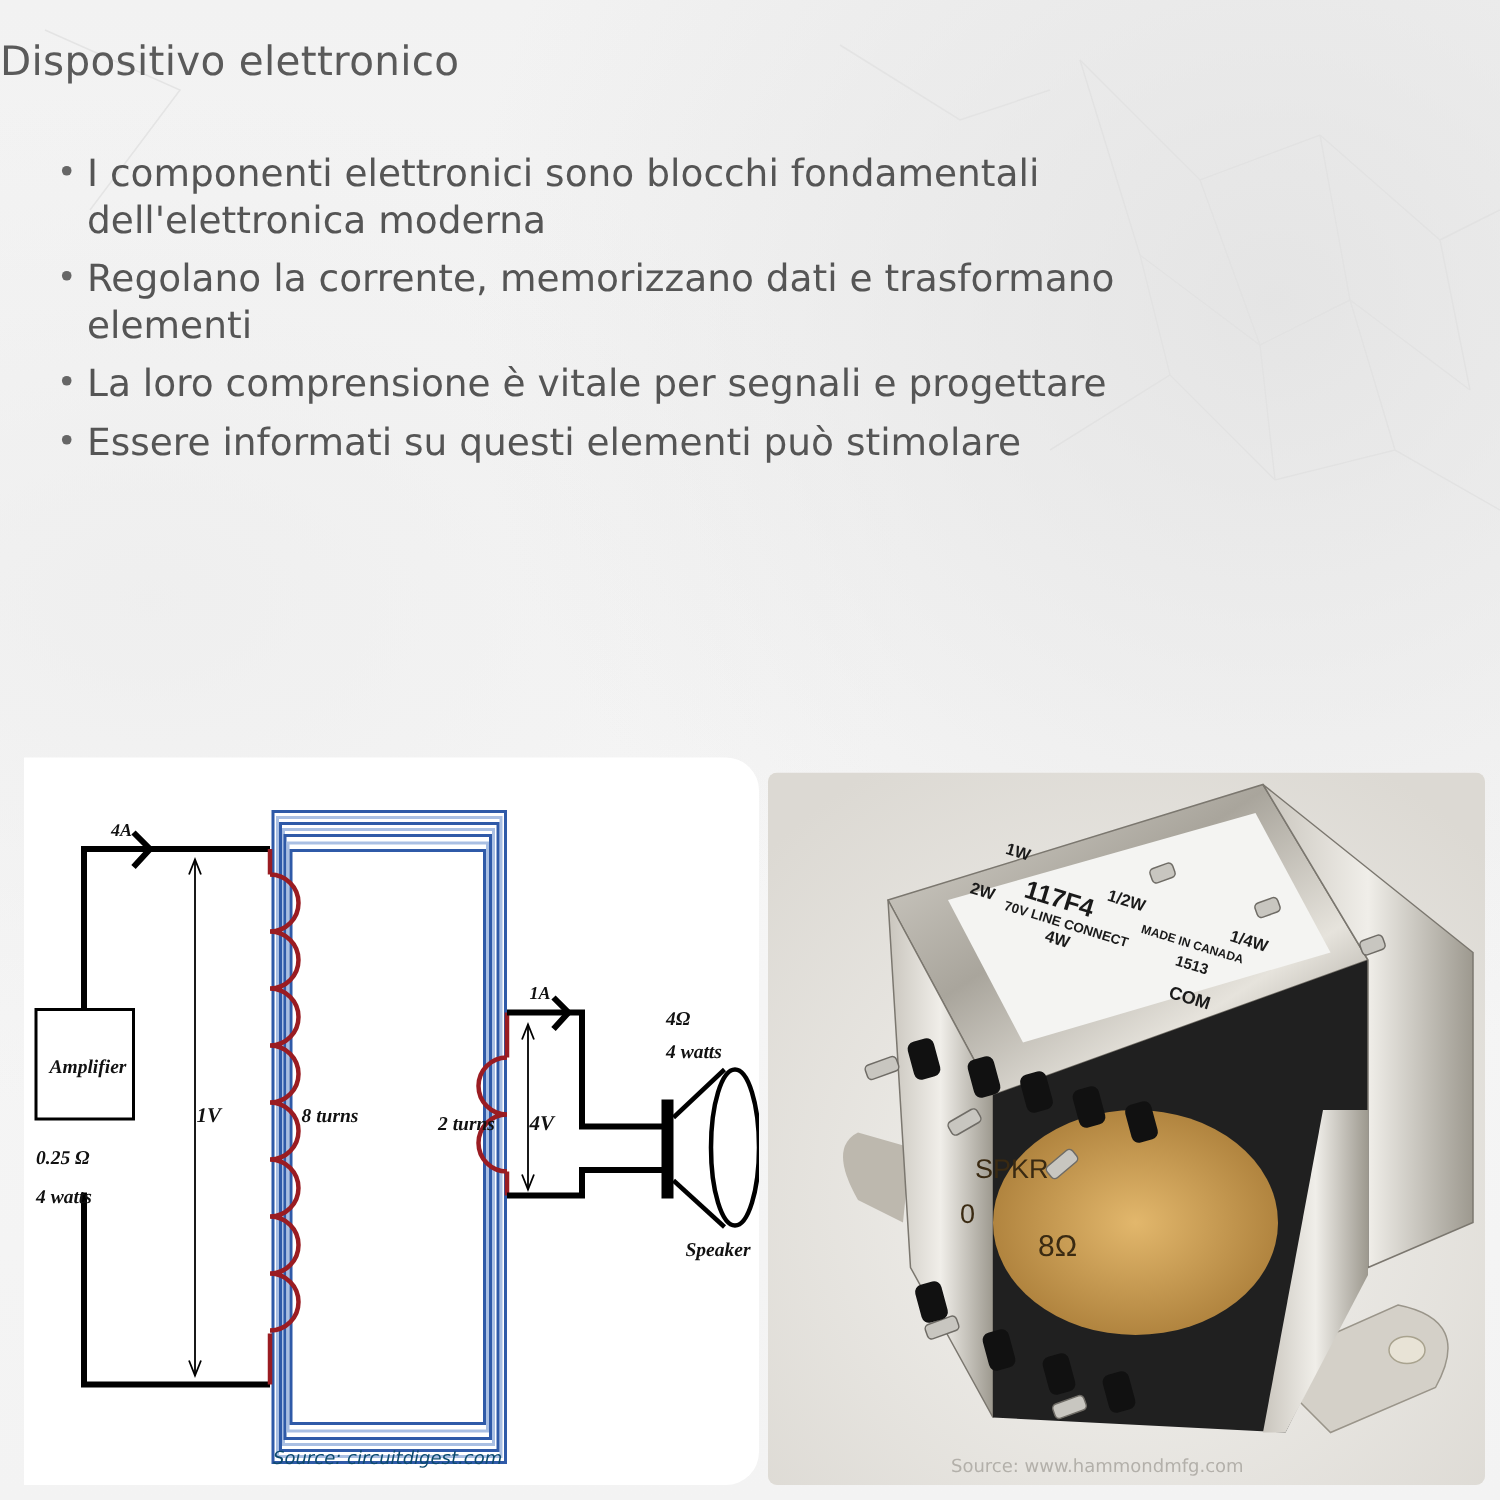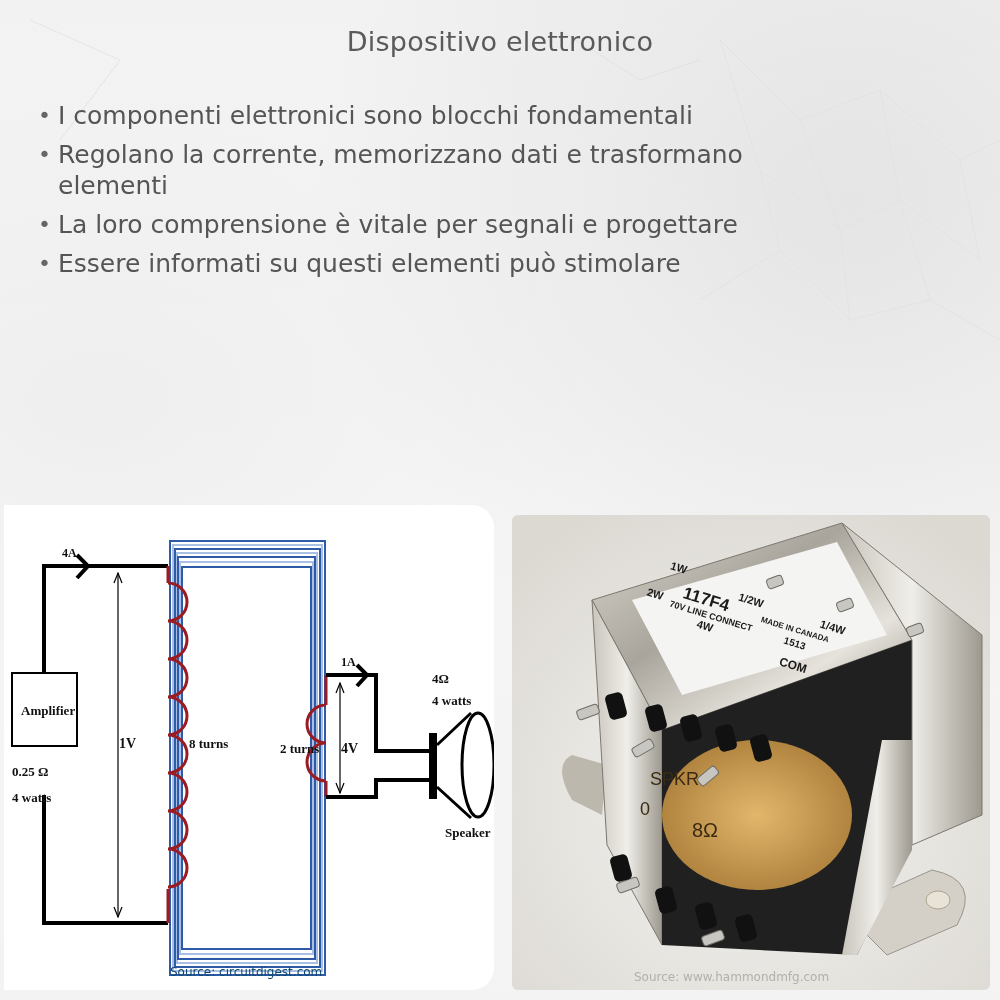--- a/index.html
+++ b/index.html
@@ -11,39 +11,40 @@
   }
   .bg-texture {
     position: absolute; inset: 0; pointer-events: none;
     background:
       radial-gradient(ellipse at 85% 20%, rgba(225,225,225,0.8) 0%, rgba(244,244,244,0) 45%),
       radial-gradient(ellipse at 10% 40%, rgba(236,236,236,0.7) 0%, rgba(244,244,244,0) 40%),
       linear-gradient(180deg, #f2f2f2 0%, #f6f6f6 50%, #f3f3f3 100%);
   }
   .bg-texture svg { position: absolute; inset: 0; }
   .title {
-    position: absolute; top: 26px; left: 0; width: 1000px; text-align: center;
+    position: absolute; top: 26px; left: 0; width: 1000px; 
     font-size: 27px; color: #5a5a5a; font-weight: 400; letter-spacing: 0.2px;
   }
   .bullets {
     position: absolute; top: 100px; left: 36px; width: 900px;
     margin: 0; padding: 0; list-style: none;
   }
   .bullets li {
     position: relative; padding-left: 22px;
     font-size: 25px; line-height: 31px; color: #555555;
     margin-bottom: 8px;
   }
   .bullets li .dot {
     position: absolute; left: 2px; top: 0; font-size: 22px; color: #666;
   }
   .card-left {
-    position: absolute; left: 4px; top: 505px; width: 490px; height: 485px;
+    position: absolute; left: 16px; top: 505px; width: 490px; height: 485px;
     background: #ffffff; border-radius: 0 22px 22px 0;
     overflow: hidden;
+    font-style: italic;
   }
   .card-right {
     position: absolute; left: 512px; top: 515px; width: 478px; height: 475px;
     background: #eeece9; border-radius: 6px; overflow: hidden;
   }
   .source {
     position: absolute; font-size: 12px; color: #0c4a6e;
     font-family: "DejaVu Sans", sans-serif;
   }
   .lbl { font-family: "Liberation Serif", serif; font-weight: bold; fill: #111; }
@@ -67,20 +68,21 @@
     </g>
   </svg>
 </div>
 
 <div class="title">Dispositivo elettronico</div>
 
 <ul class="bullets">
   <li>
     <span class="dot">•</span>
     <div>I componenti elettronici sono blocchi fondamentali</div>
+    <div>dell'elettronica moderna</div>
   </li>
   <li>
     <span class="dot">•</span>
     <div>Regolano la corrente, memorizzano dati e trasformano</div>
     <div>elementi</div>
   </li>
   <li>
     <span class="dot">•</span>
     <div>La loro comprensione è vitale per segnali e progettare</div>
   </li>

